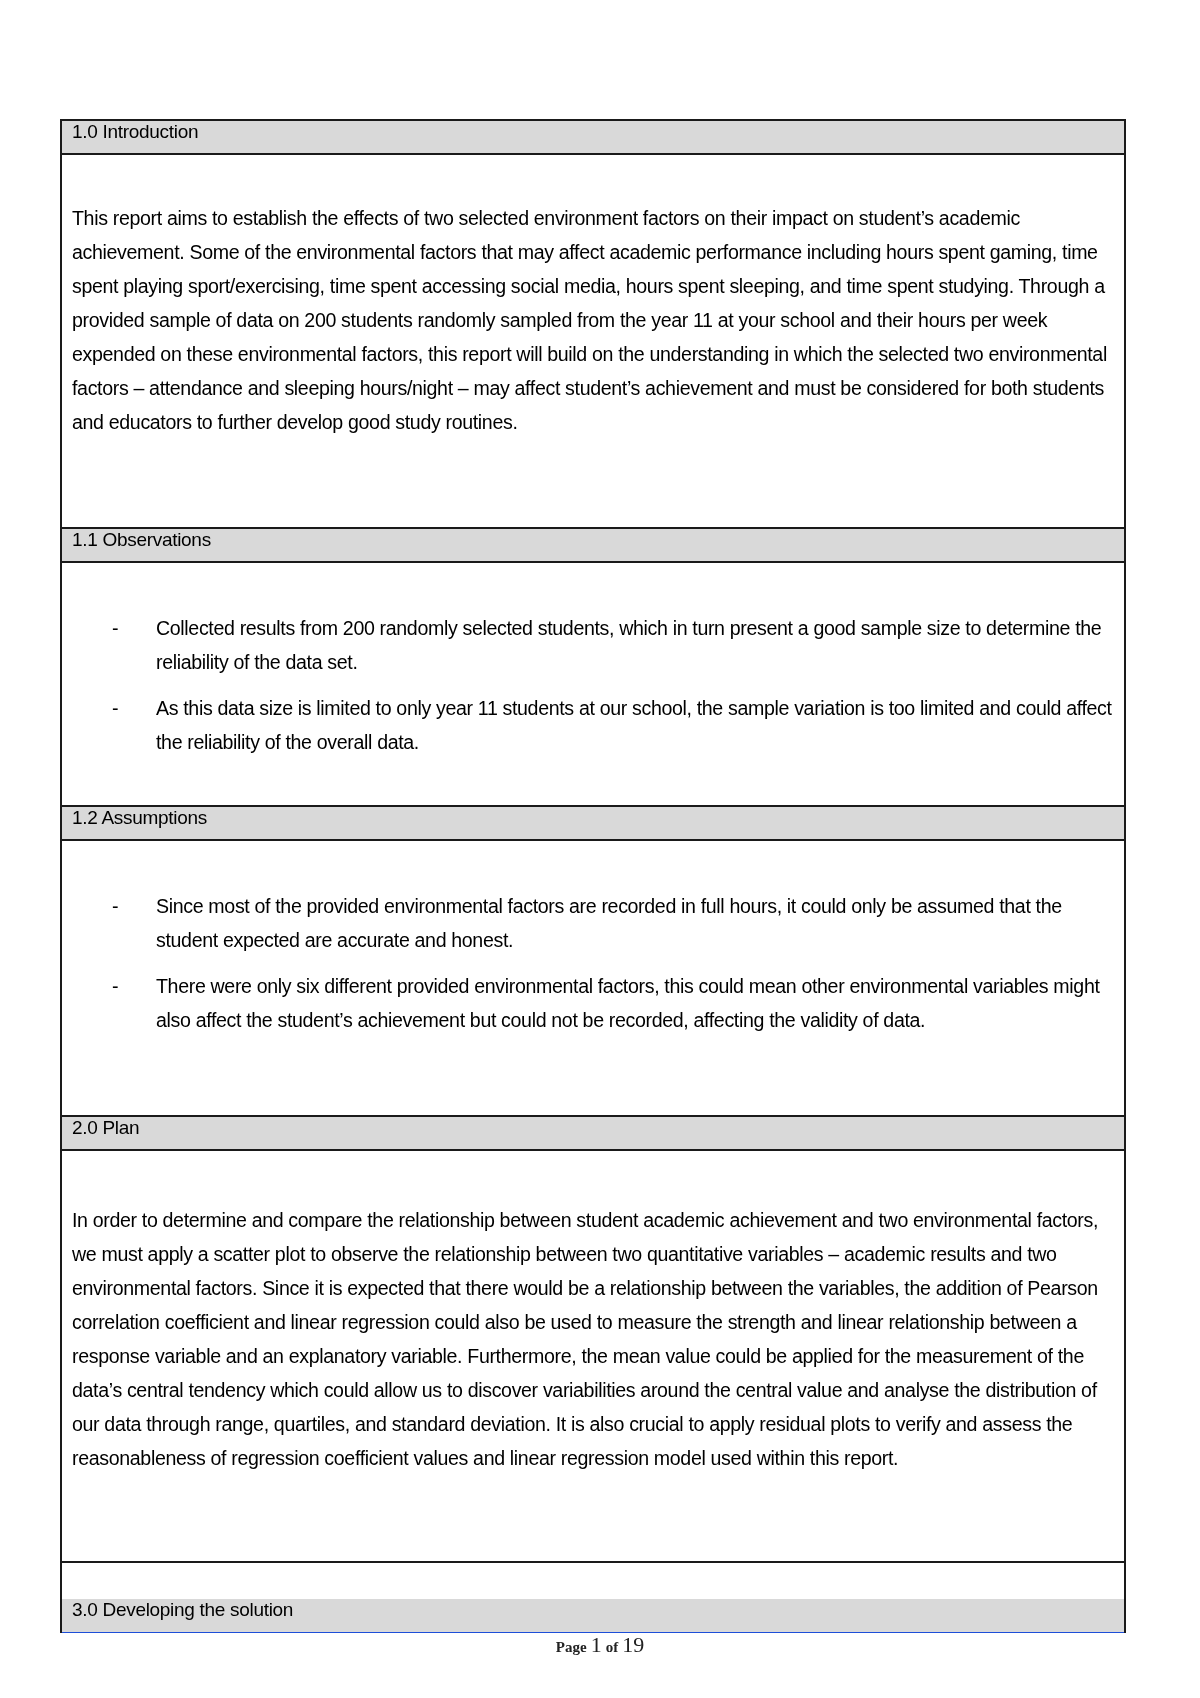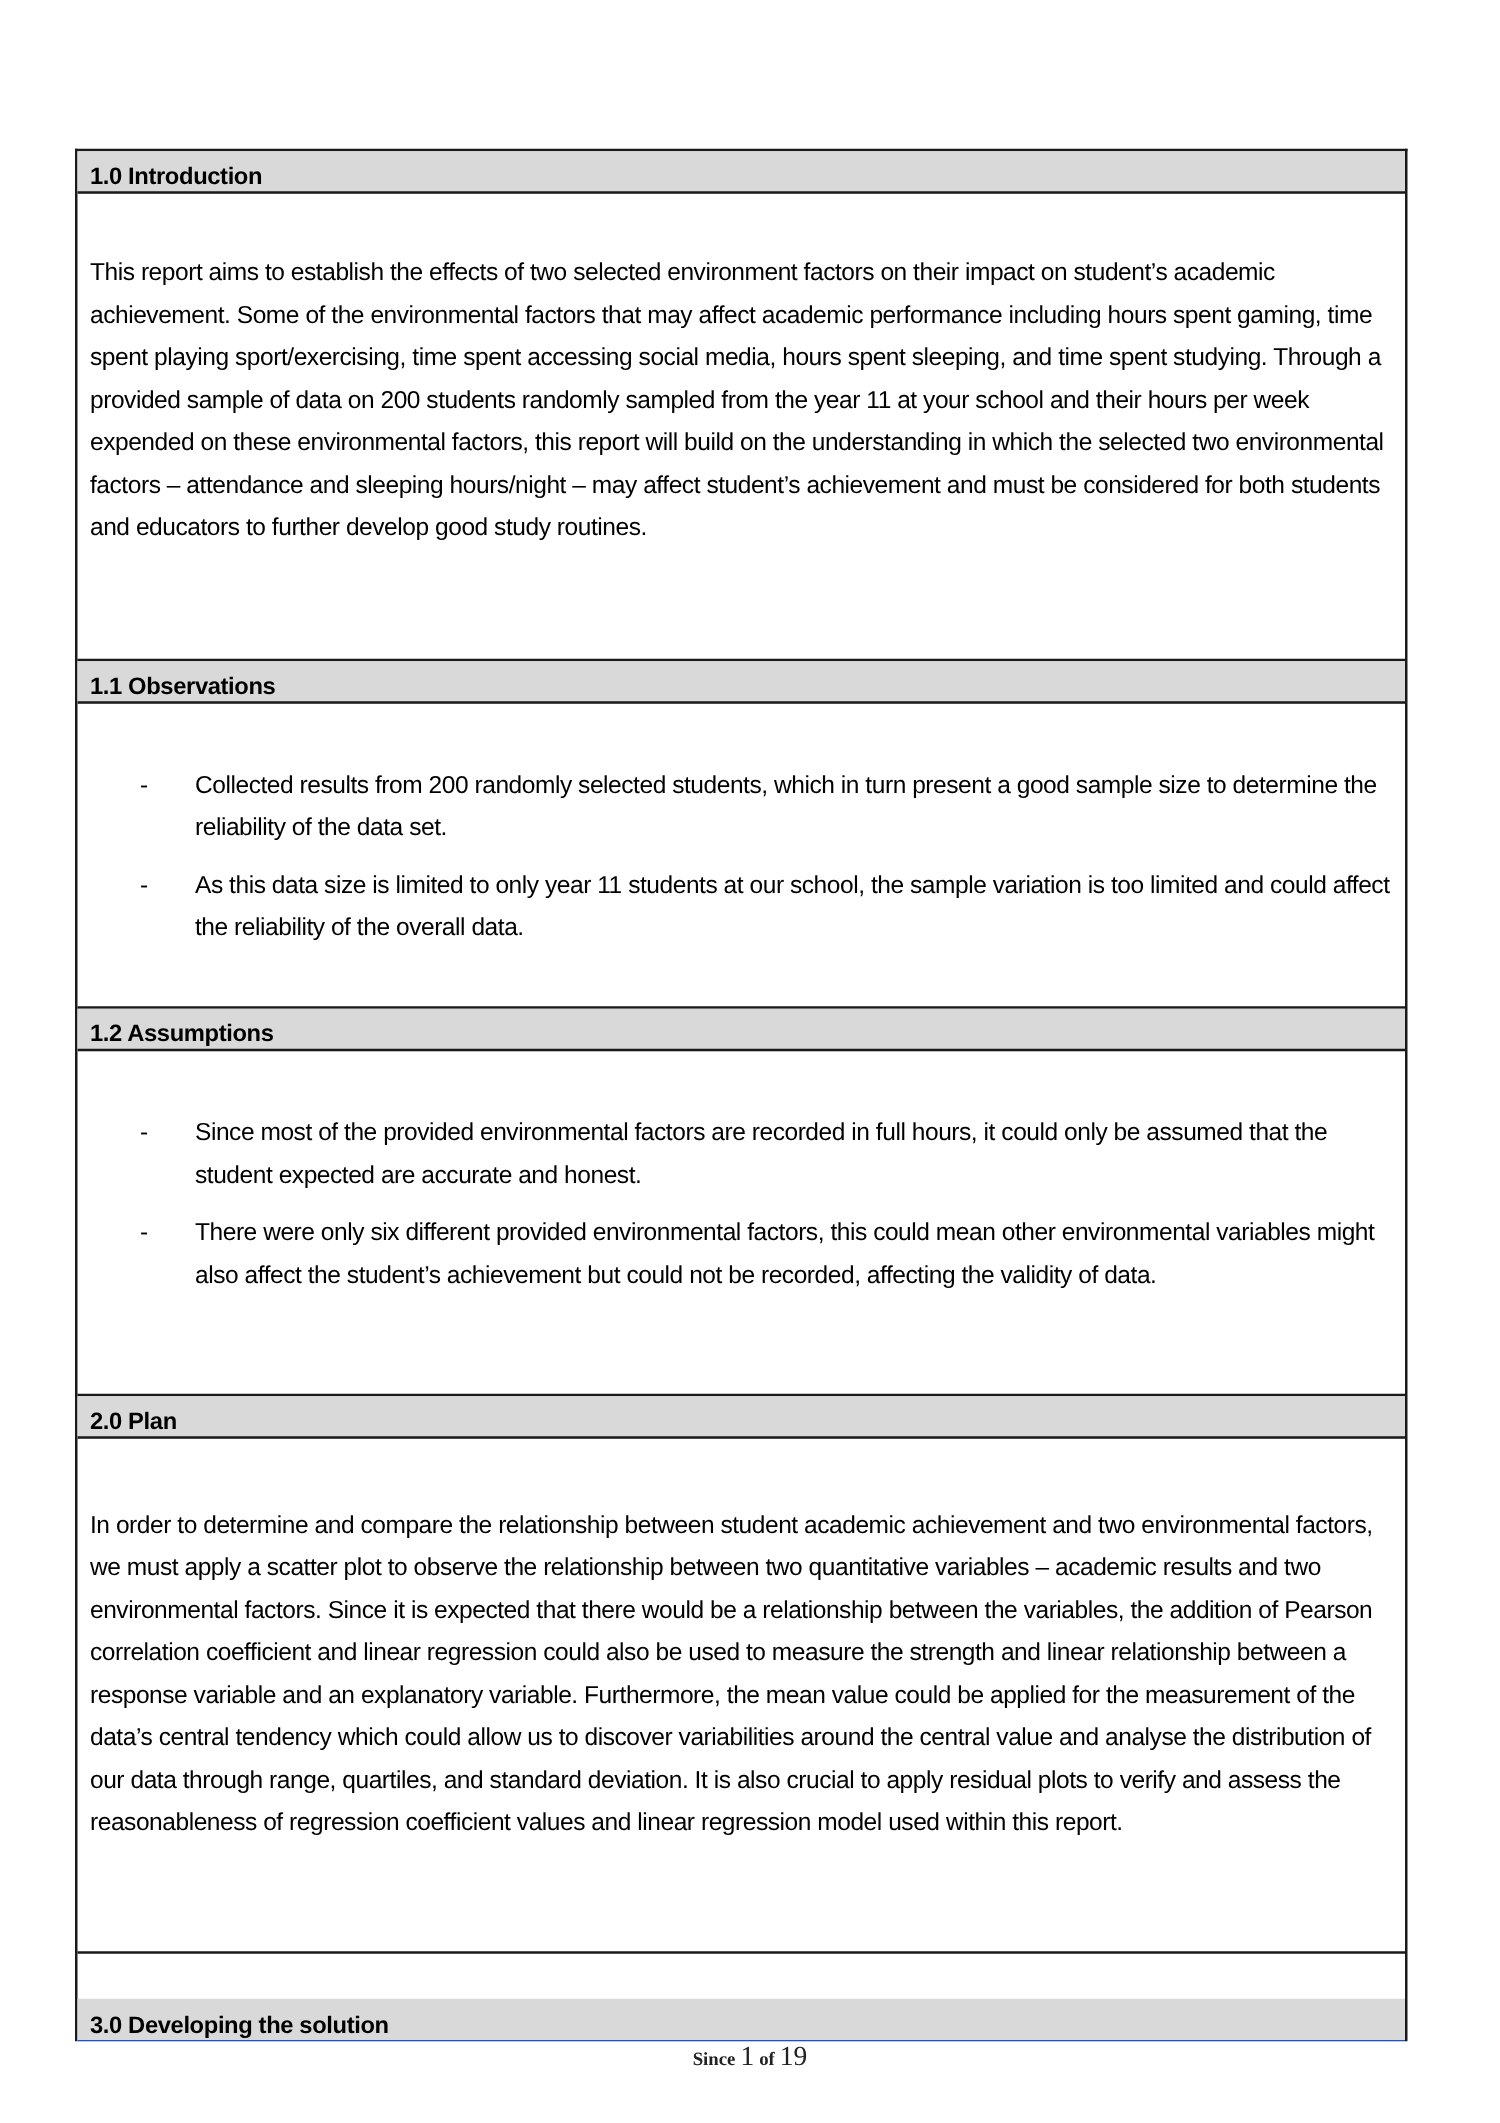--- a/index.html
+++ b/index.html
@@ -29,22 +29,22 @@
       border-bottom: none;
       box-sizing: border-box;
     }
     .section-header {
       background: #d9d9d9;
       border-bottom: 2px solid #1a1a1a;
       height: 34px;
       box-sizing: border-box;
       padding: 0 0 0 10px;
       display: flex;
-      align-items: flex-end;
-      font-weight: bold;
+      align-items: flex-start;
+      font-weight: normal;
       font-size: 19px;
       letter-spacing: -0.3px;
     }
     .section-body {
       border-bottom: 2px solid #1a1a1a;
       box-sizing: border-box;
       padding: 0 12px 0 10px;
       font-size: 19.6px;
       line-height: 34px;
       letter-spacing: -0.35px;
@@ -144,19 +144,19 @@
       <p>In order to determine and compare the relationship between student academic achievement and two environmental factors, we must apply a scatter plot to observe the relationship between two quantitative variables – academic results and two environmental factors. Since it is expected that there would be a relationship between the variables, the addition of Pearson correlation coefficient and linear regression could also be used to measure the strength and linear relationship between a response variable and an explanatory variable. Furthermore, the mean value could be applied for the measurement of the data’s central tendency which could allow us to discover variabilities around the central value and analyse the distribution of our data through range, quartiles, and standard deviation. It is also crucial to apply residual plots to verify and assess the reasonableness of regression coefficient values and linear regression model used within this report.</p>
     </div>
 
     <div class="section-header last-header">
       <span>3.0 Developing the solution</span>
     </div>
 
   </div>
 
   <div class="footer">
-    <span class="small-bold">Since</span>
+    <span class="small-bold">Page</span>
     <span class="big-num">1</span>
     <span class="small-bold">of</span>
     <span class="big-num">19</span>
   </div>
 
 </div>
 
 </body></html>

